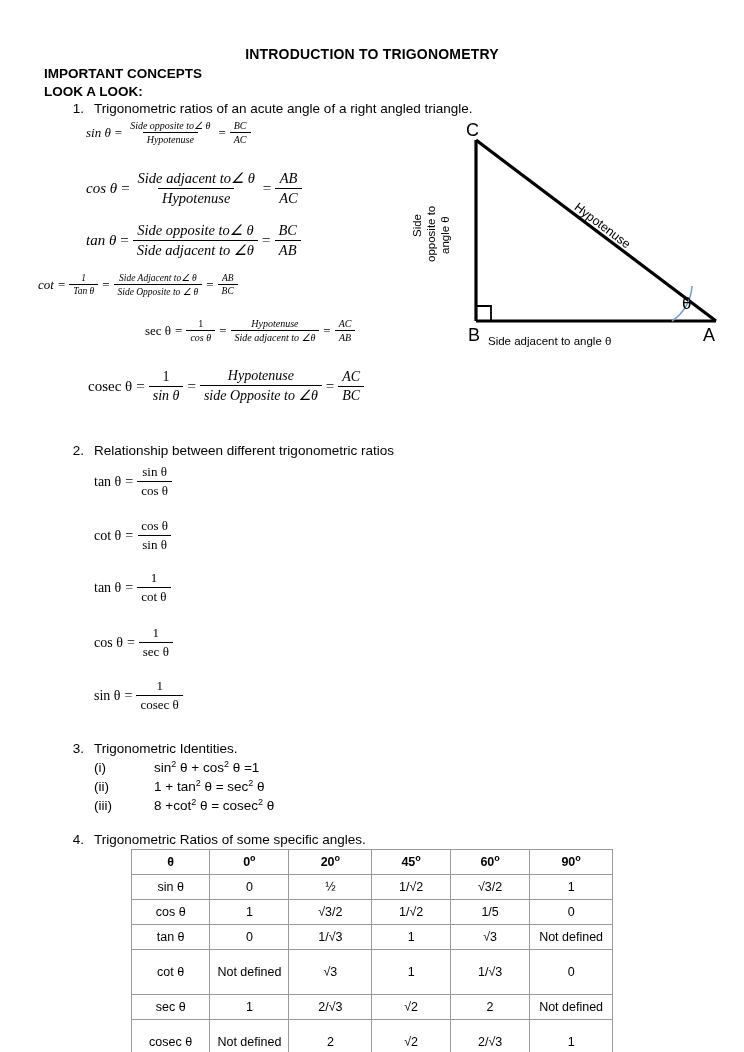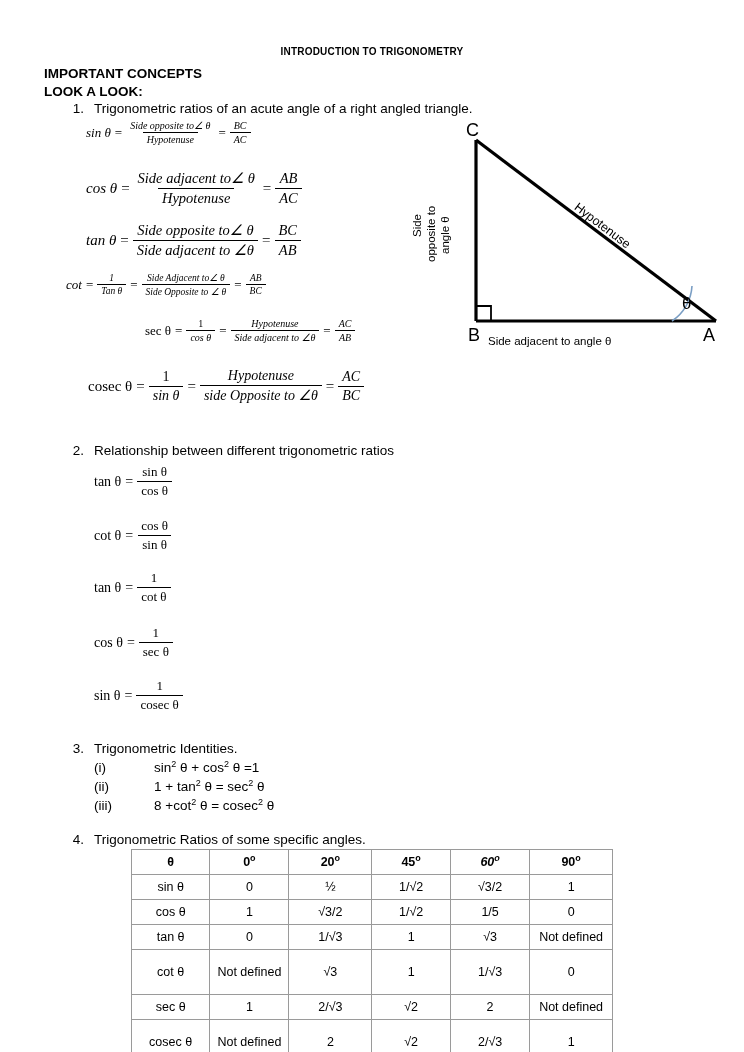--- a/index.html
+++ b/index.html
@@ -10,21 +10,21 @@
     color:#000;
     position:relative;
     overflow:hidden;
   }
   .page{position:relative;width:744px;height:1052px;}
 
   
   .doc-title{
     position:absolute;left:0;top:46px;width:744px;
     text-align:center;
-    font-weight:bold;font-size:10px;letter-spacing:.2px;
+    font-weight:bold;font-size:14px;letter-spacing:.2px;
   }
   .hdr-line{
     position:absolute;left:44px;
     font-weight:bold;font-size:13.5px;
   }
   .hdr-1{top:66px;}
   .hdr-2{top:84px;}
 
   
   .item{position:absolute;font-size:13.5px;}
@@ -70,21 +70,21 @@
     text-align:center;
     padding:2px 2px;
     height:20px;
     font-weight:normal;
   }
   table thead th{font-weight:bold;}
   .c0{width:78px;}
   .c1{width:78px;}
   .c2{width:84px;}
   .c3{width:80px;}
-  .c4{width:80px;font-style:italic;}
+  .c4{width:80px;}
   .c5{width:82px;}
   .tall{height:40px;line-height:17px;}
 </style>
 </head>
 <body>
 
 <div class="page">
 
   <div class="doc-title">INTRODUCTION TO TRIGONOMETRY</div>
   <div class="hdr-line hdr-1">IMPORTANT  CONCEPTS</div>
@@ -136,21 +136,21 @@
         <span class="de it">Side adjacent to ∠θ</span>
       </span>
       <span class="eq">=</span>
       <span class="frac" style="font-size:14.5px;">
         <span class="nu it">BC</span>
         <span class="de it">AB</span>
       </span>
     </div>
   </div>
 
-  <div class="math" style="left:36px;top:272px;font-size:13px;margin-left:28px;">
+  <div class="math" style="left:36px;top:272px;font-size:13px;">
     <div class="mrow">
       <span class="lhs">cot</span>
       <span class="eq">=</span>
       <span class="frac" style="font-size:9.5px;">
         <span class="nu it">1</span>
         <span class="de it">Tan θ</span>
       </span>
       <span class="eq">=</span>
       <span class="frac" style="font-size:9.5px;">
         <span class="nu it">Side Adjacent to∠ θ</span>

